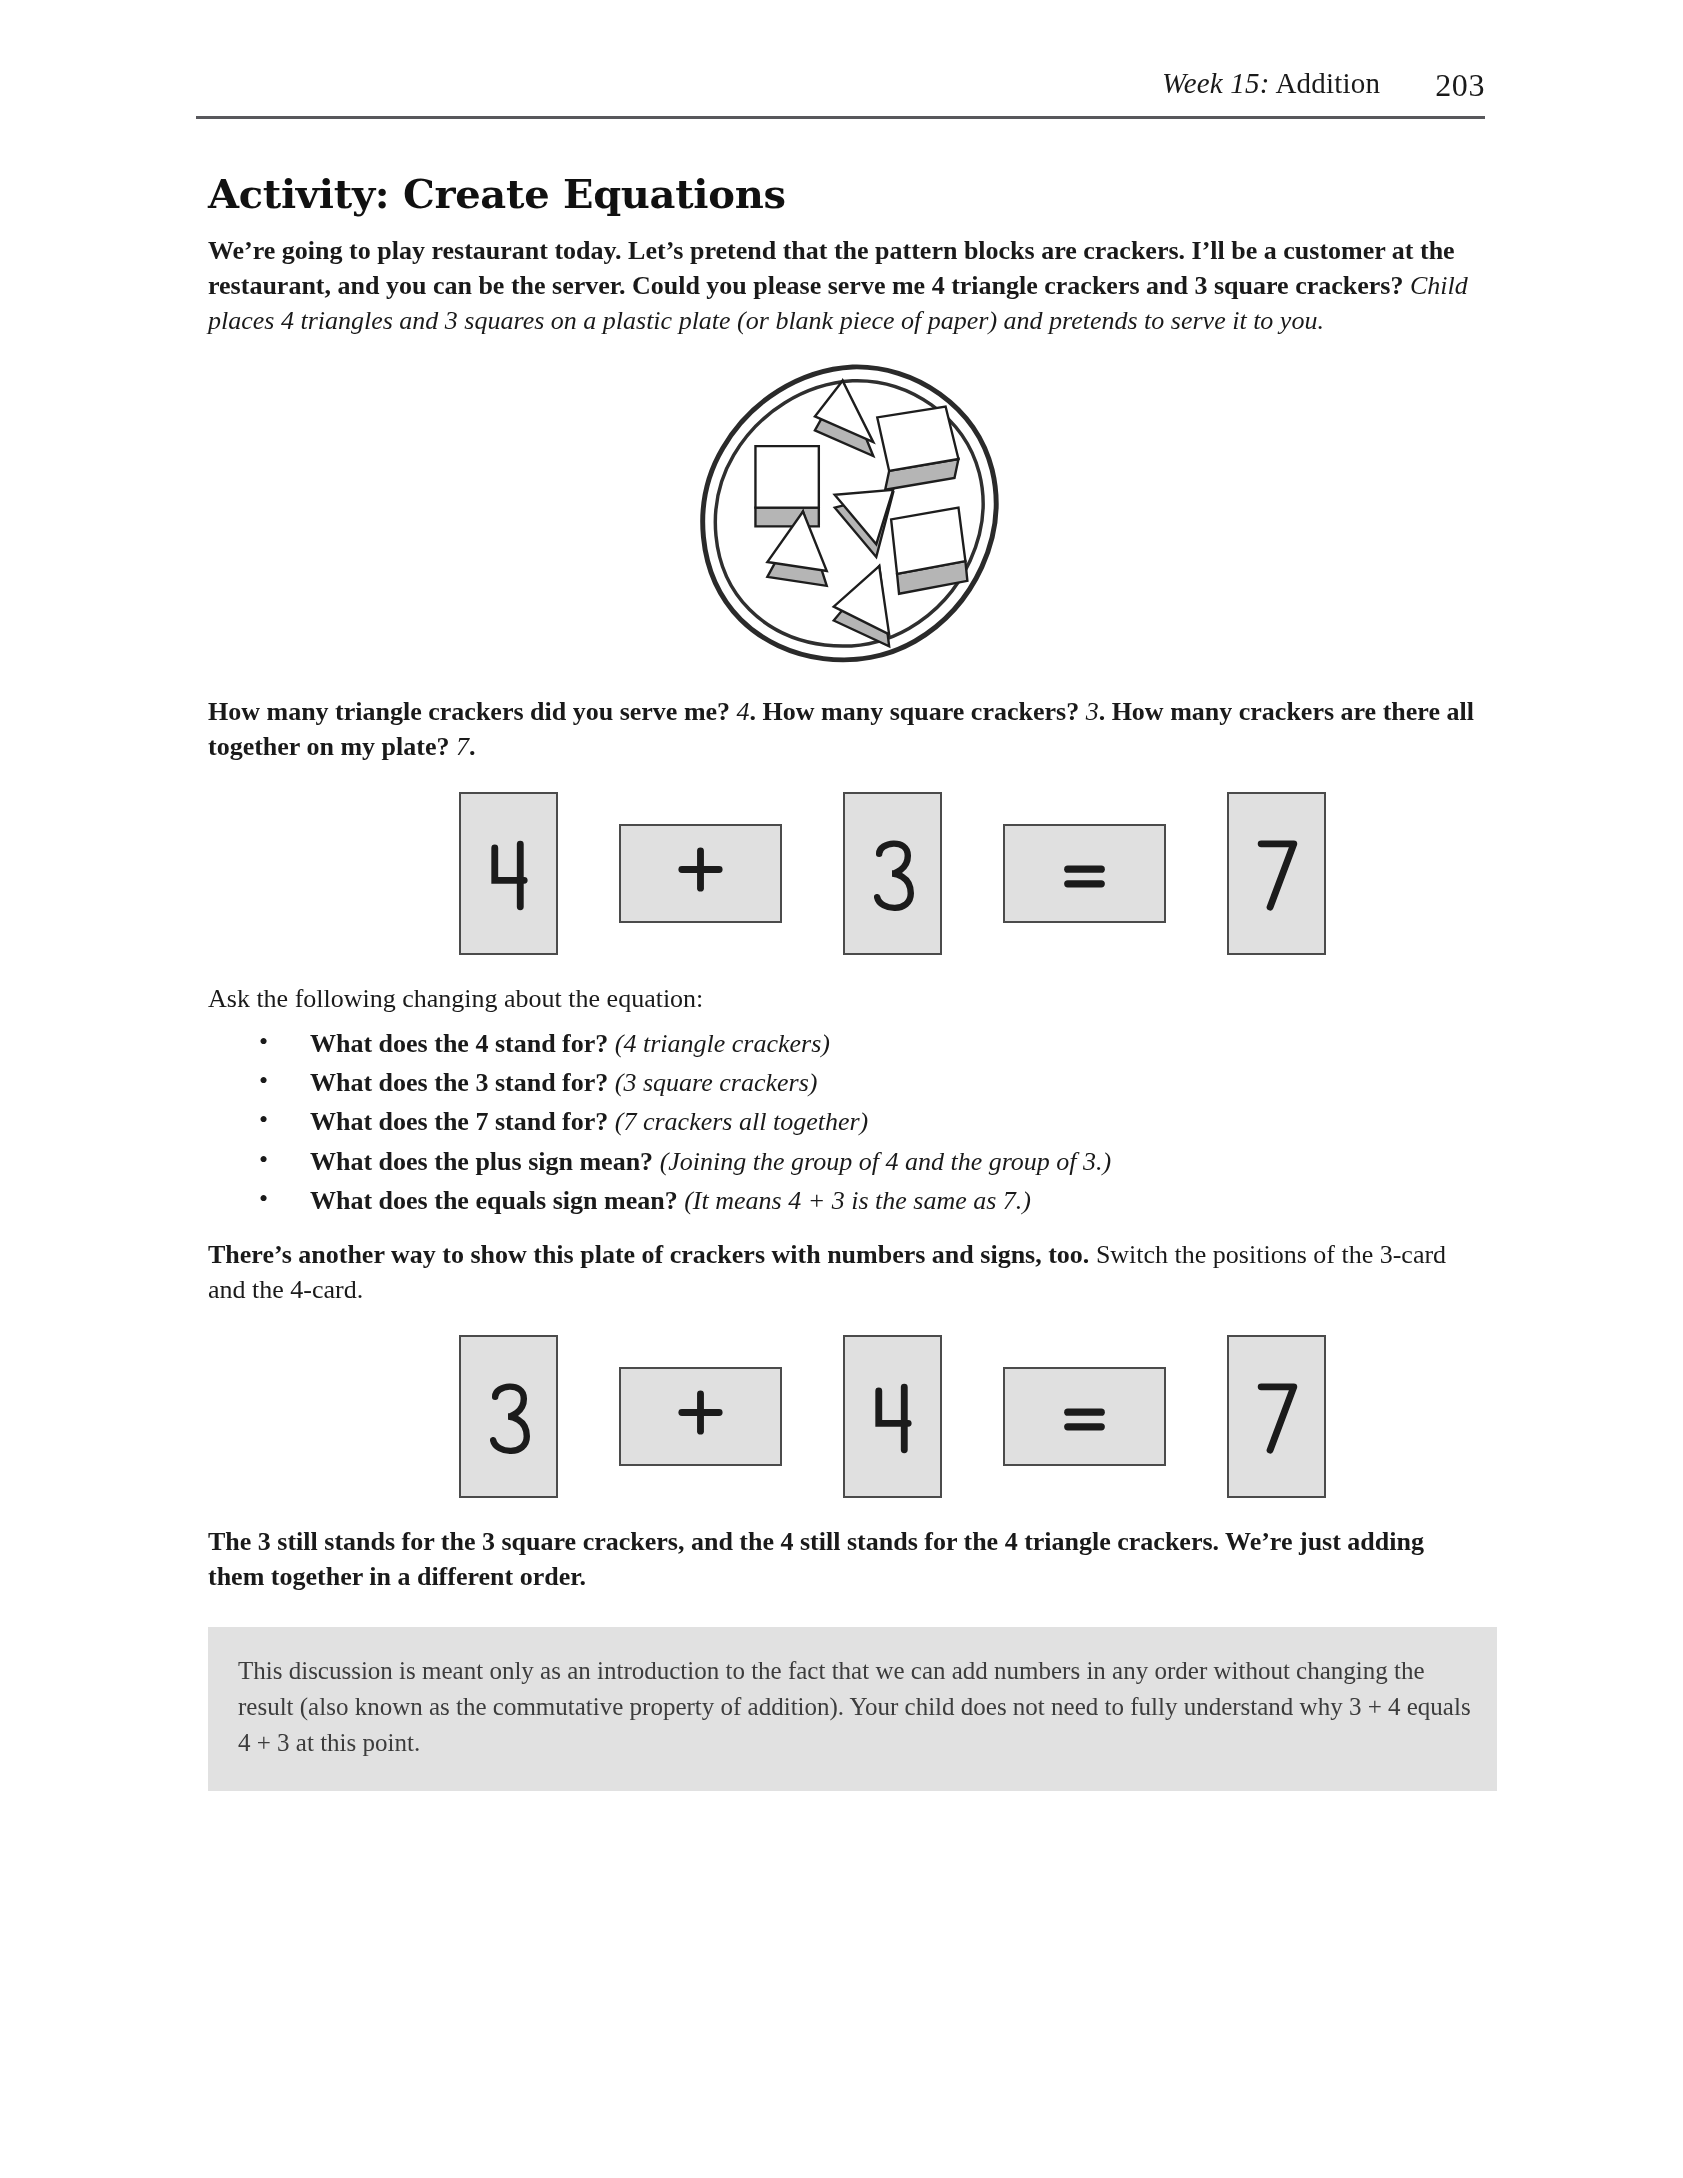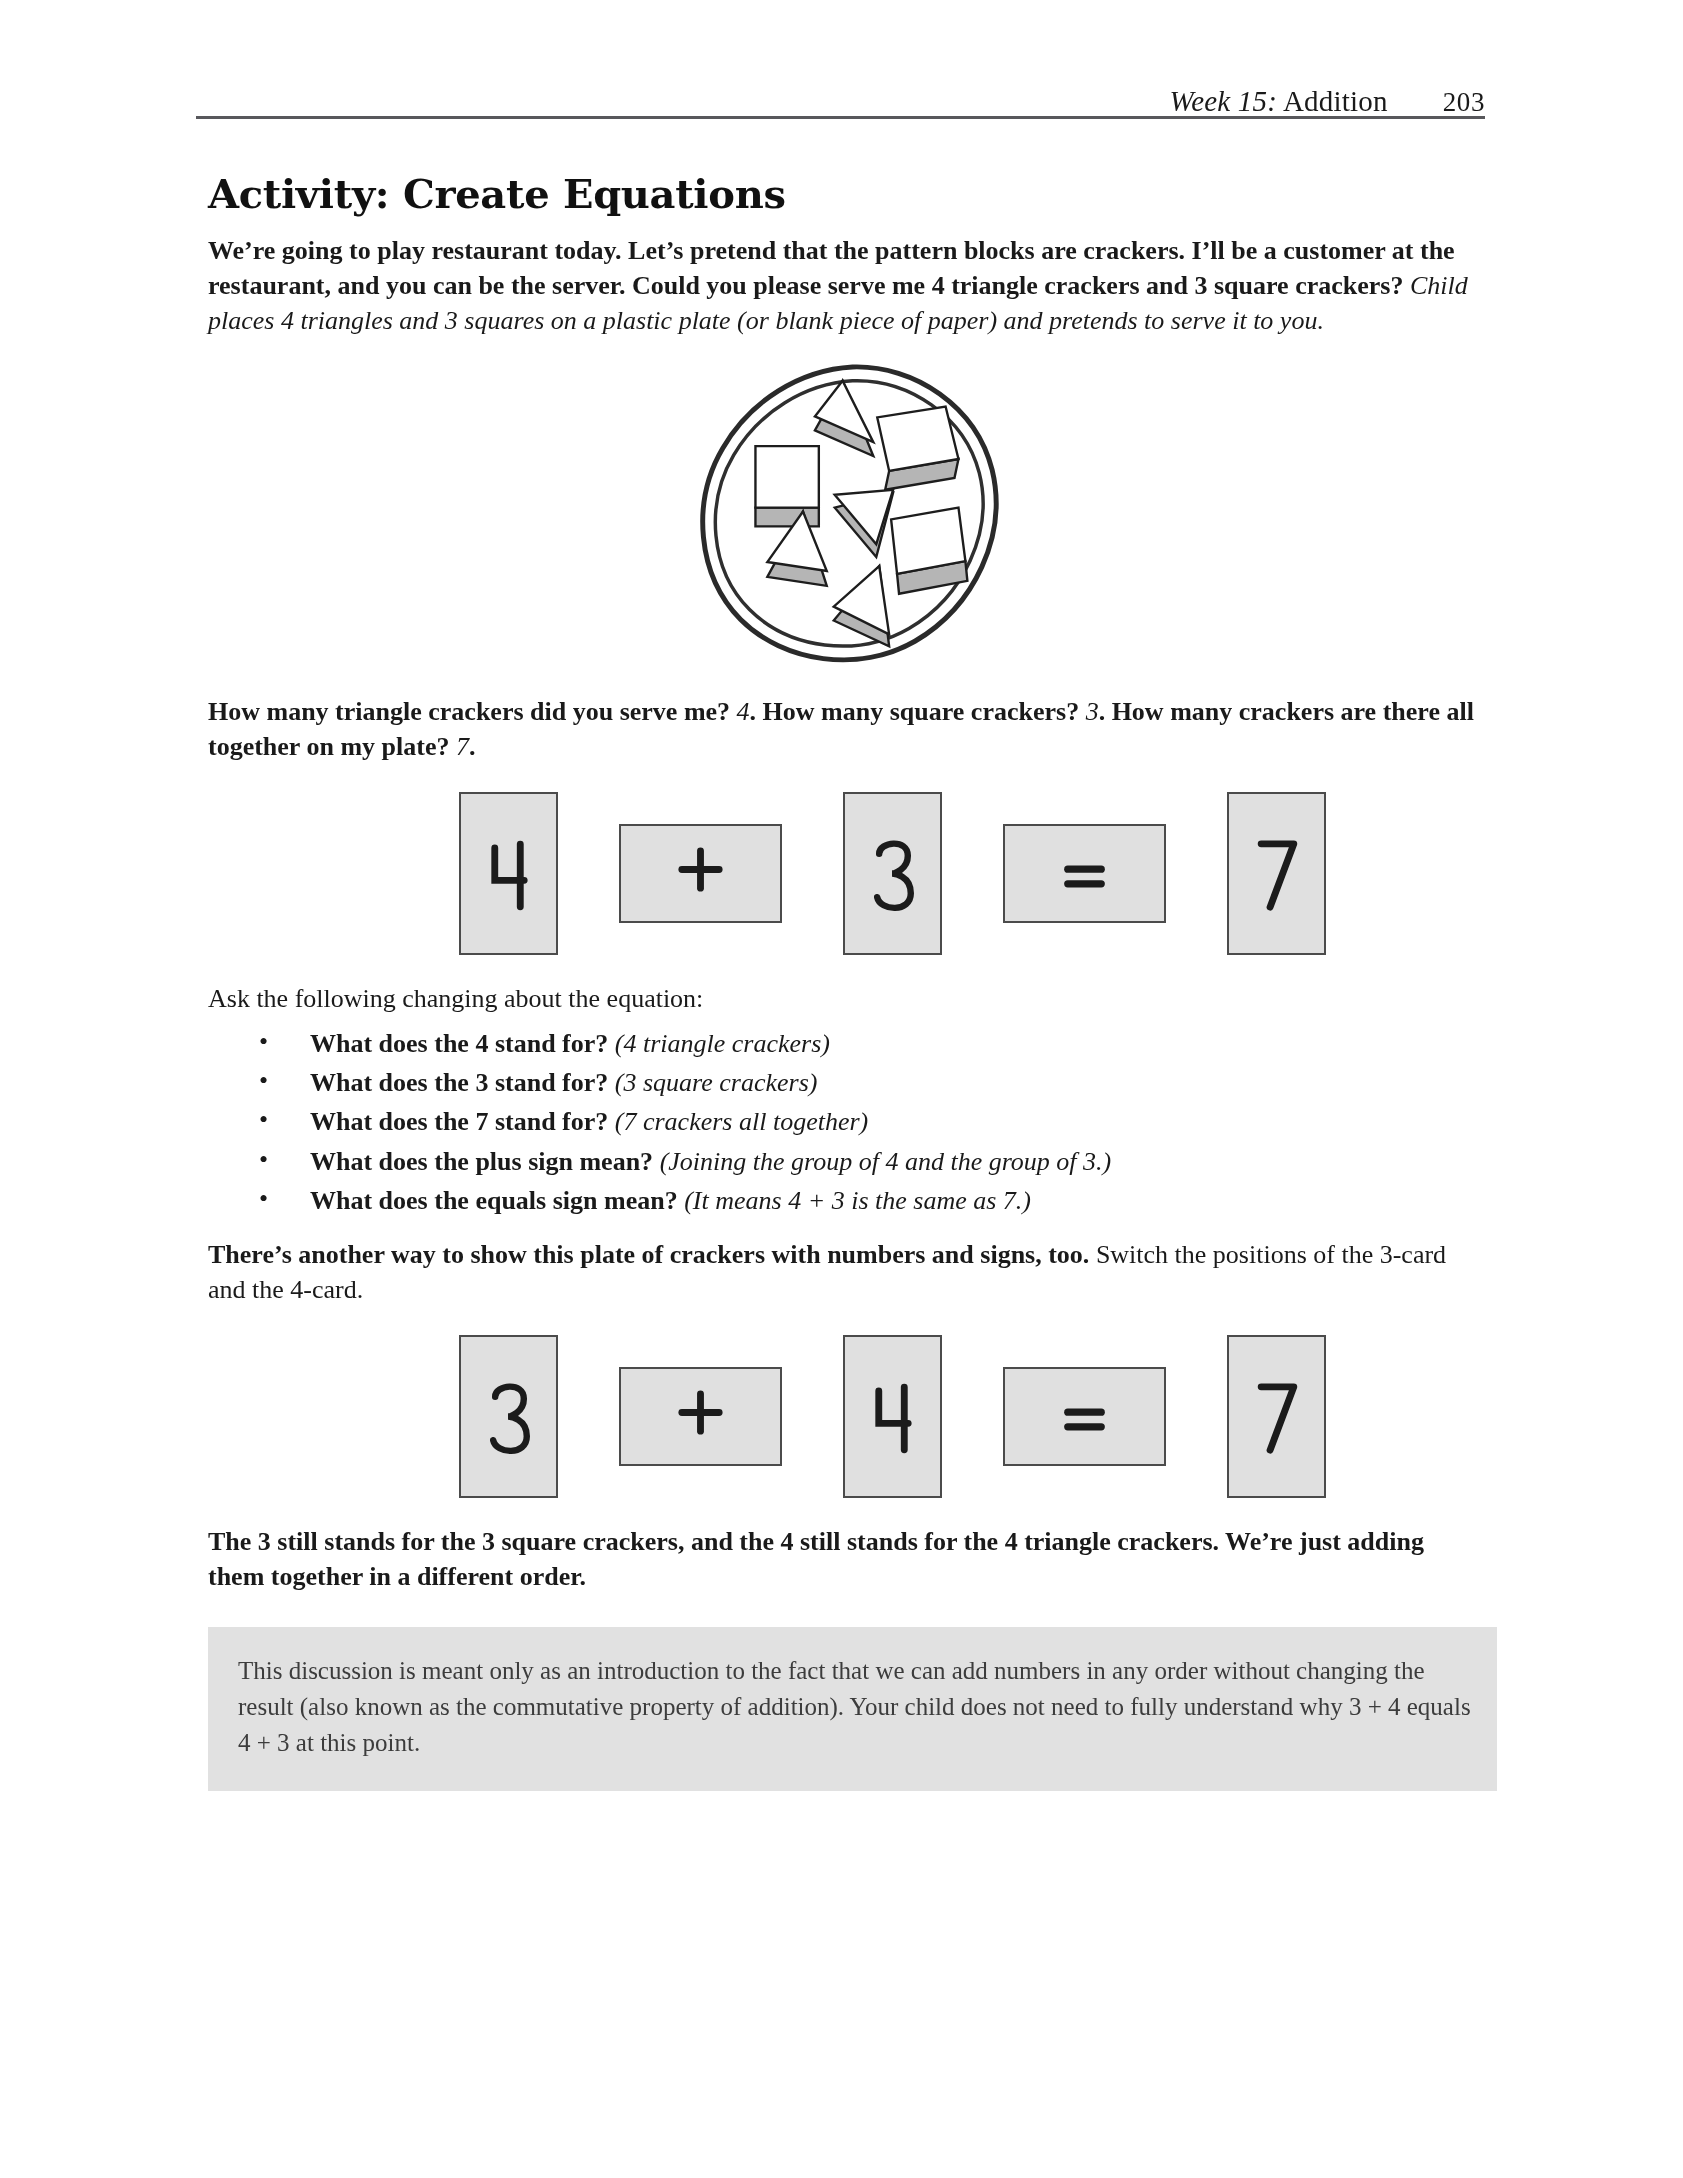--- a/index.html
+++ b/index.html
@@ -24,34 +24,33 @@
   }
 
   
   .runhead {
     position: absolute;
     left: 196px;
     top: 67px;
     width: 1289px;
     height: 51px;
     display: flex;
-    align-items: flex-end;
     justify-content: flex-end;
     gap: 0px;
   }
   .runhead-title {
     font-size: 29px;
     letter-spacing: 0.2px;
     white-space: pre;
   }
   .runhead-week {
     font-style: italic;
   }
   .runhead-page {
-    font-size: 27px;
+    font-size: 32px;
     margin-left: 55px;
     letter-spacing: 0.6px;
   }
   .rule {
     position: absolute;
     left: 196px;
     top: 116px;
     width: 1289px;
     height: 3px;
     background: #58585c;

